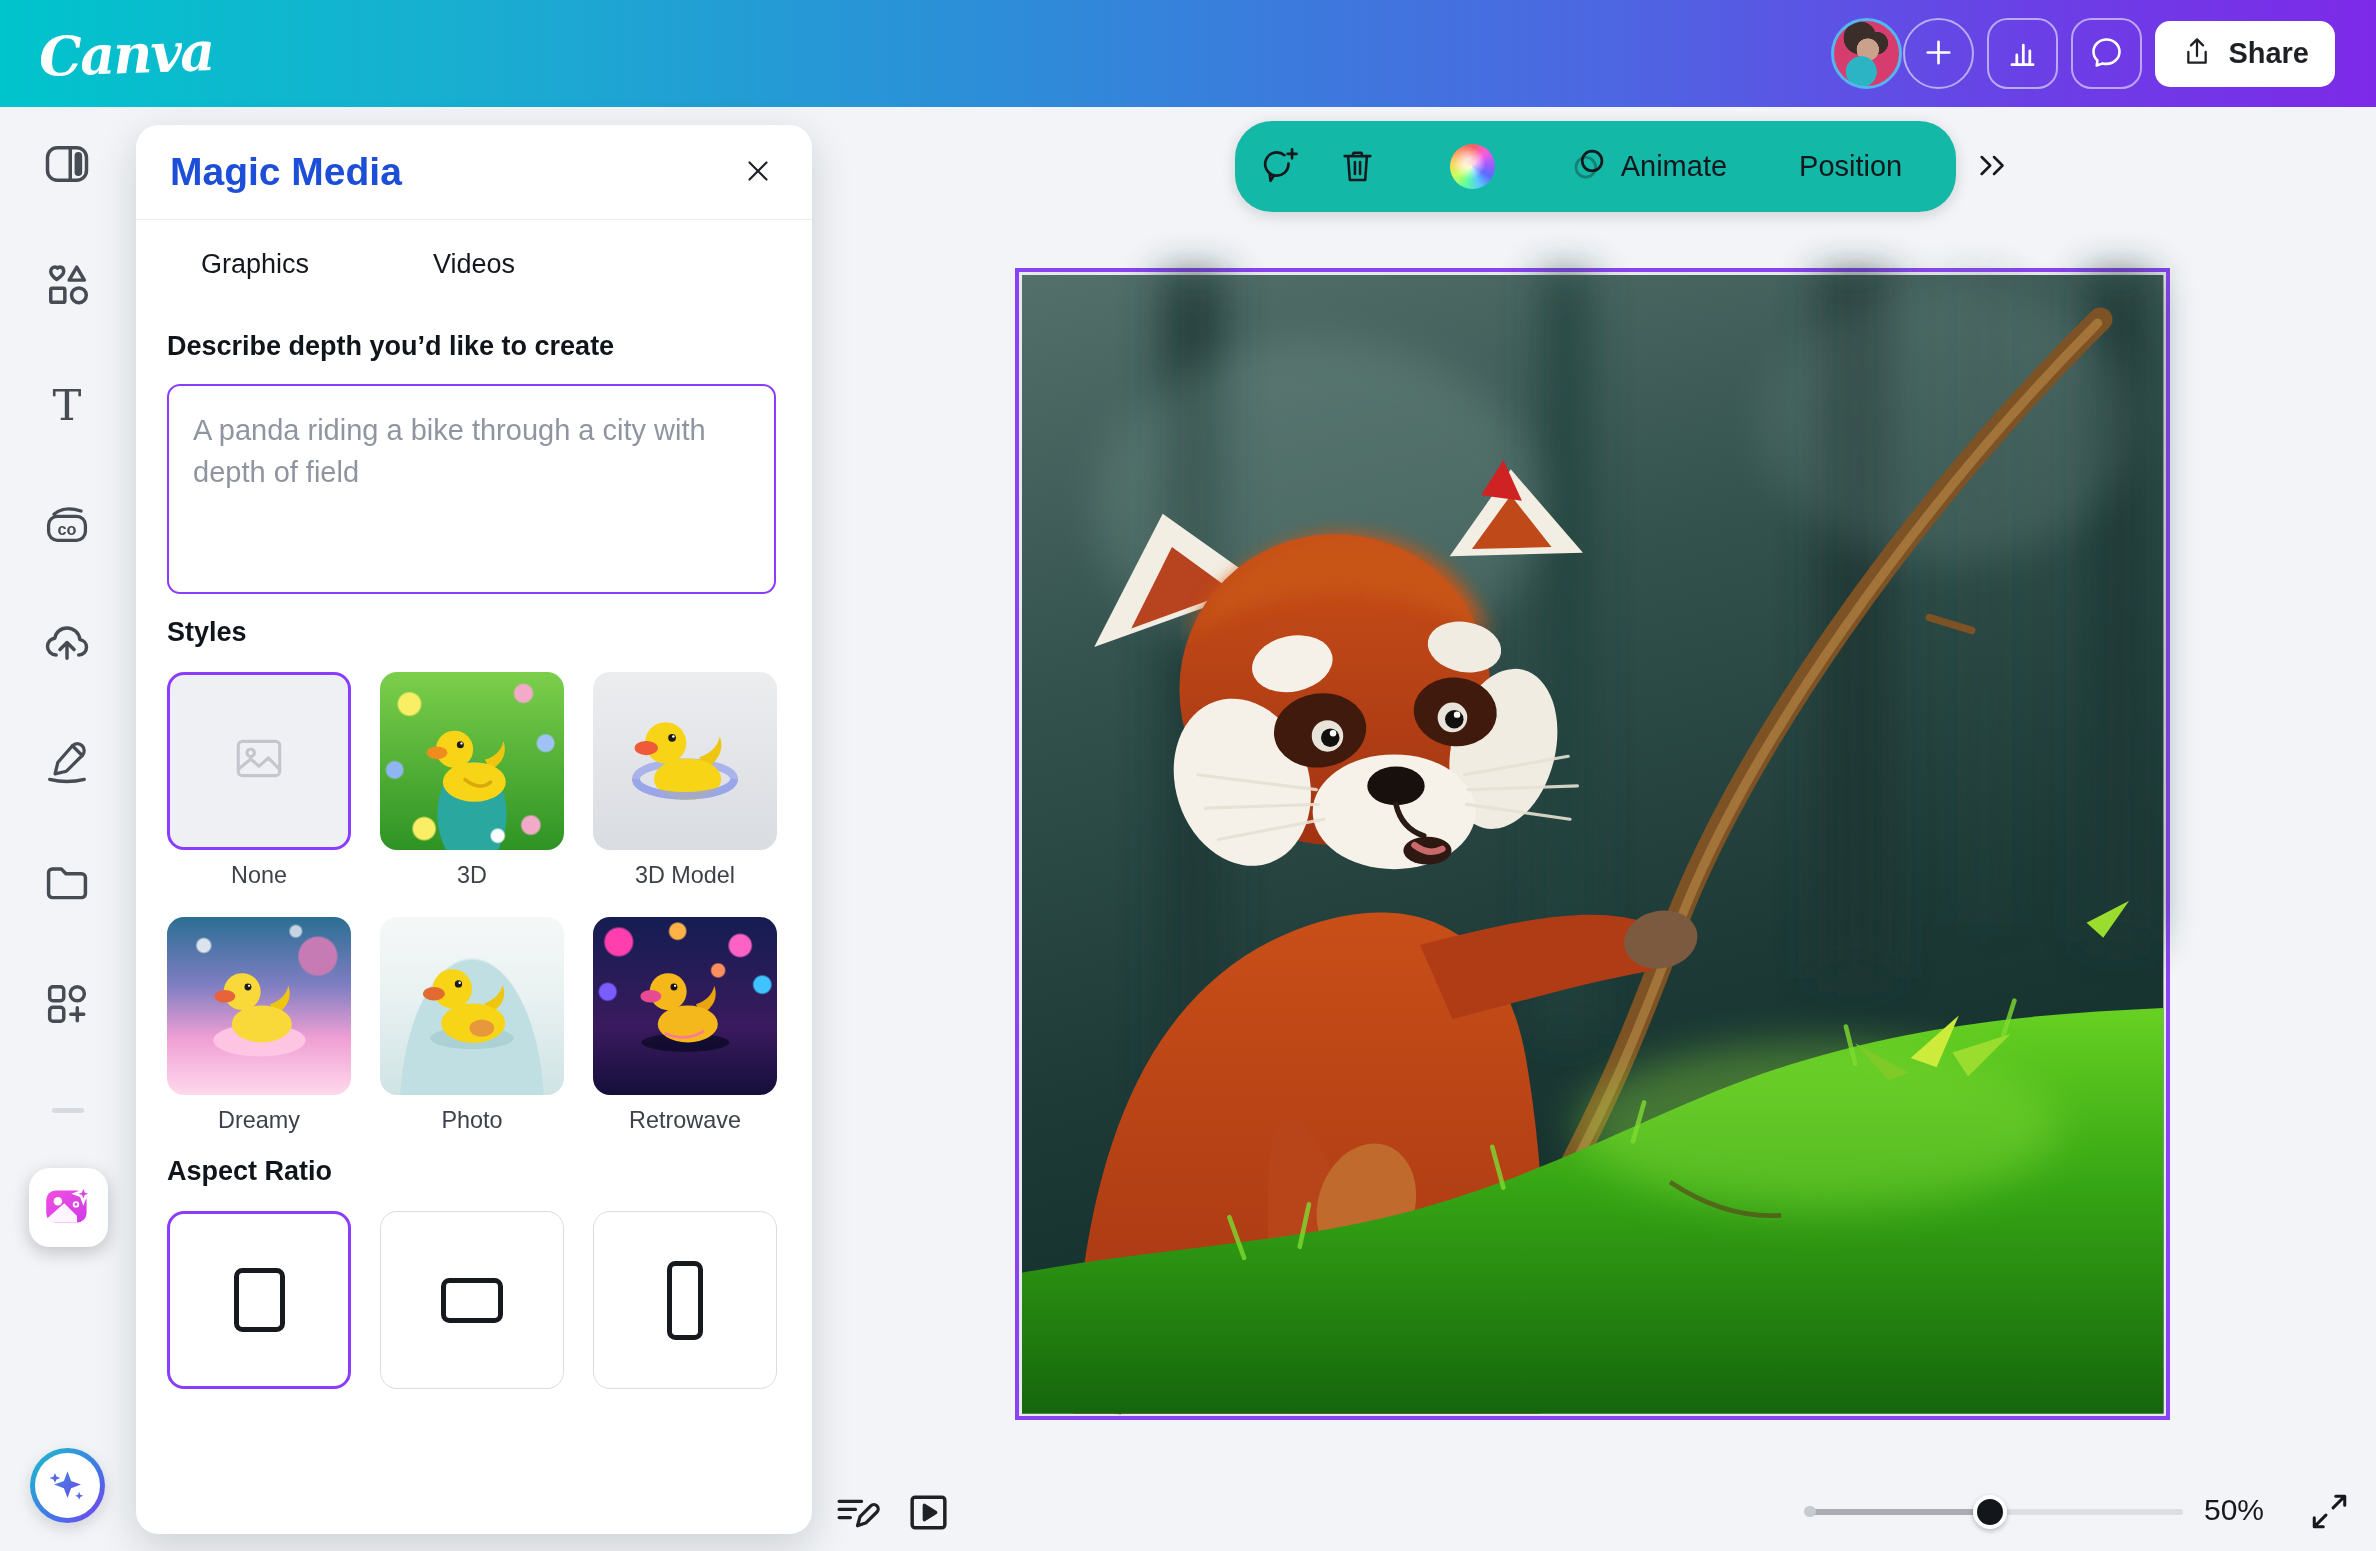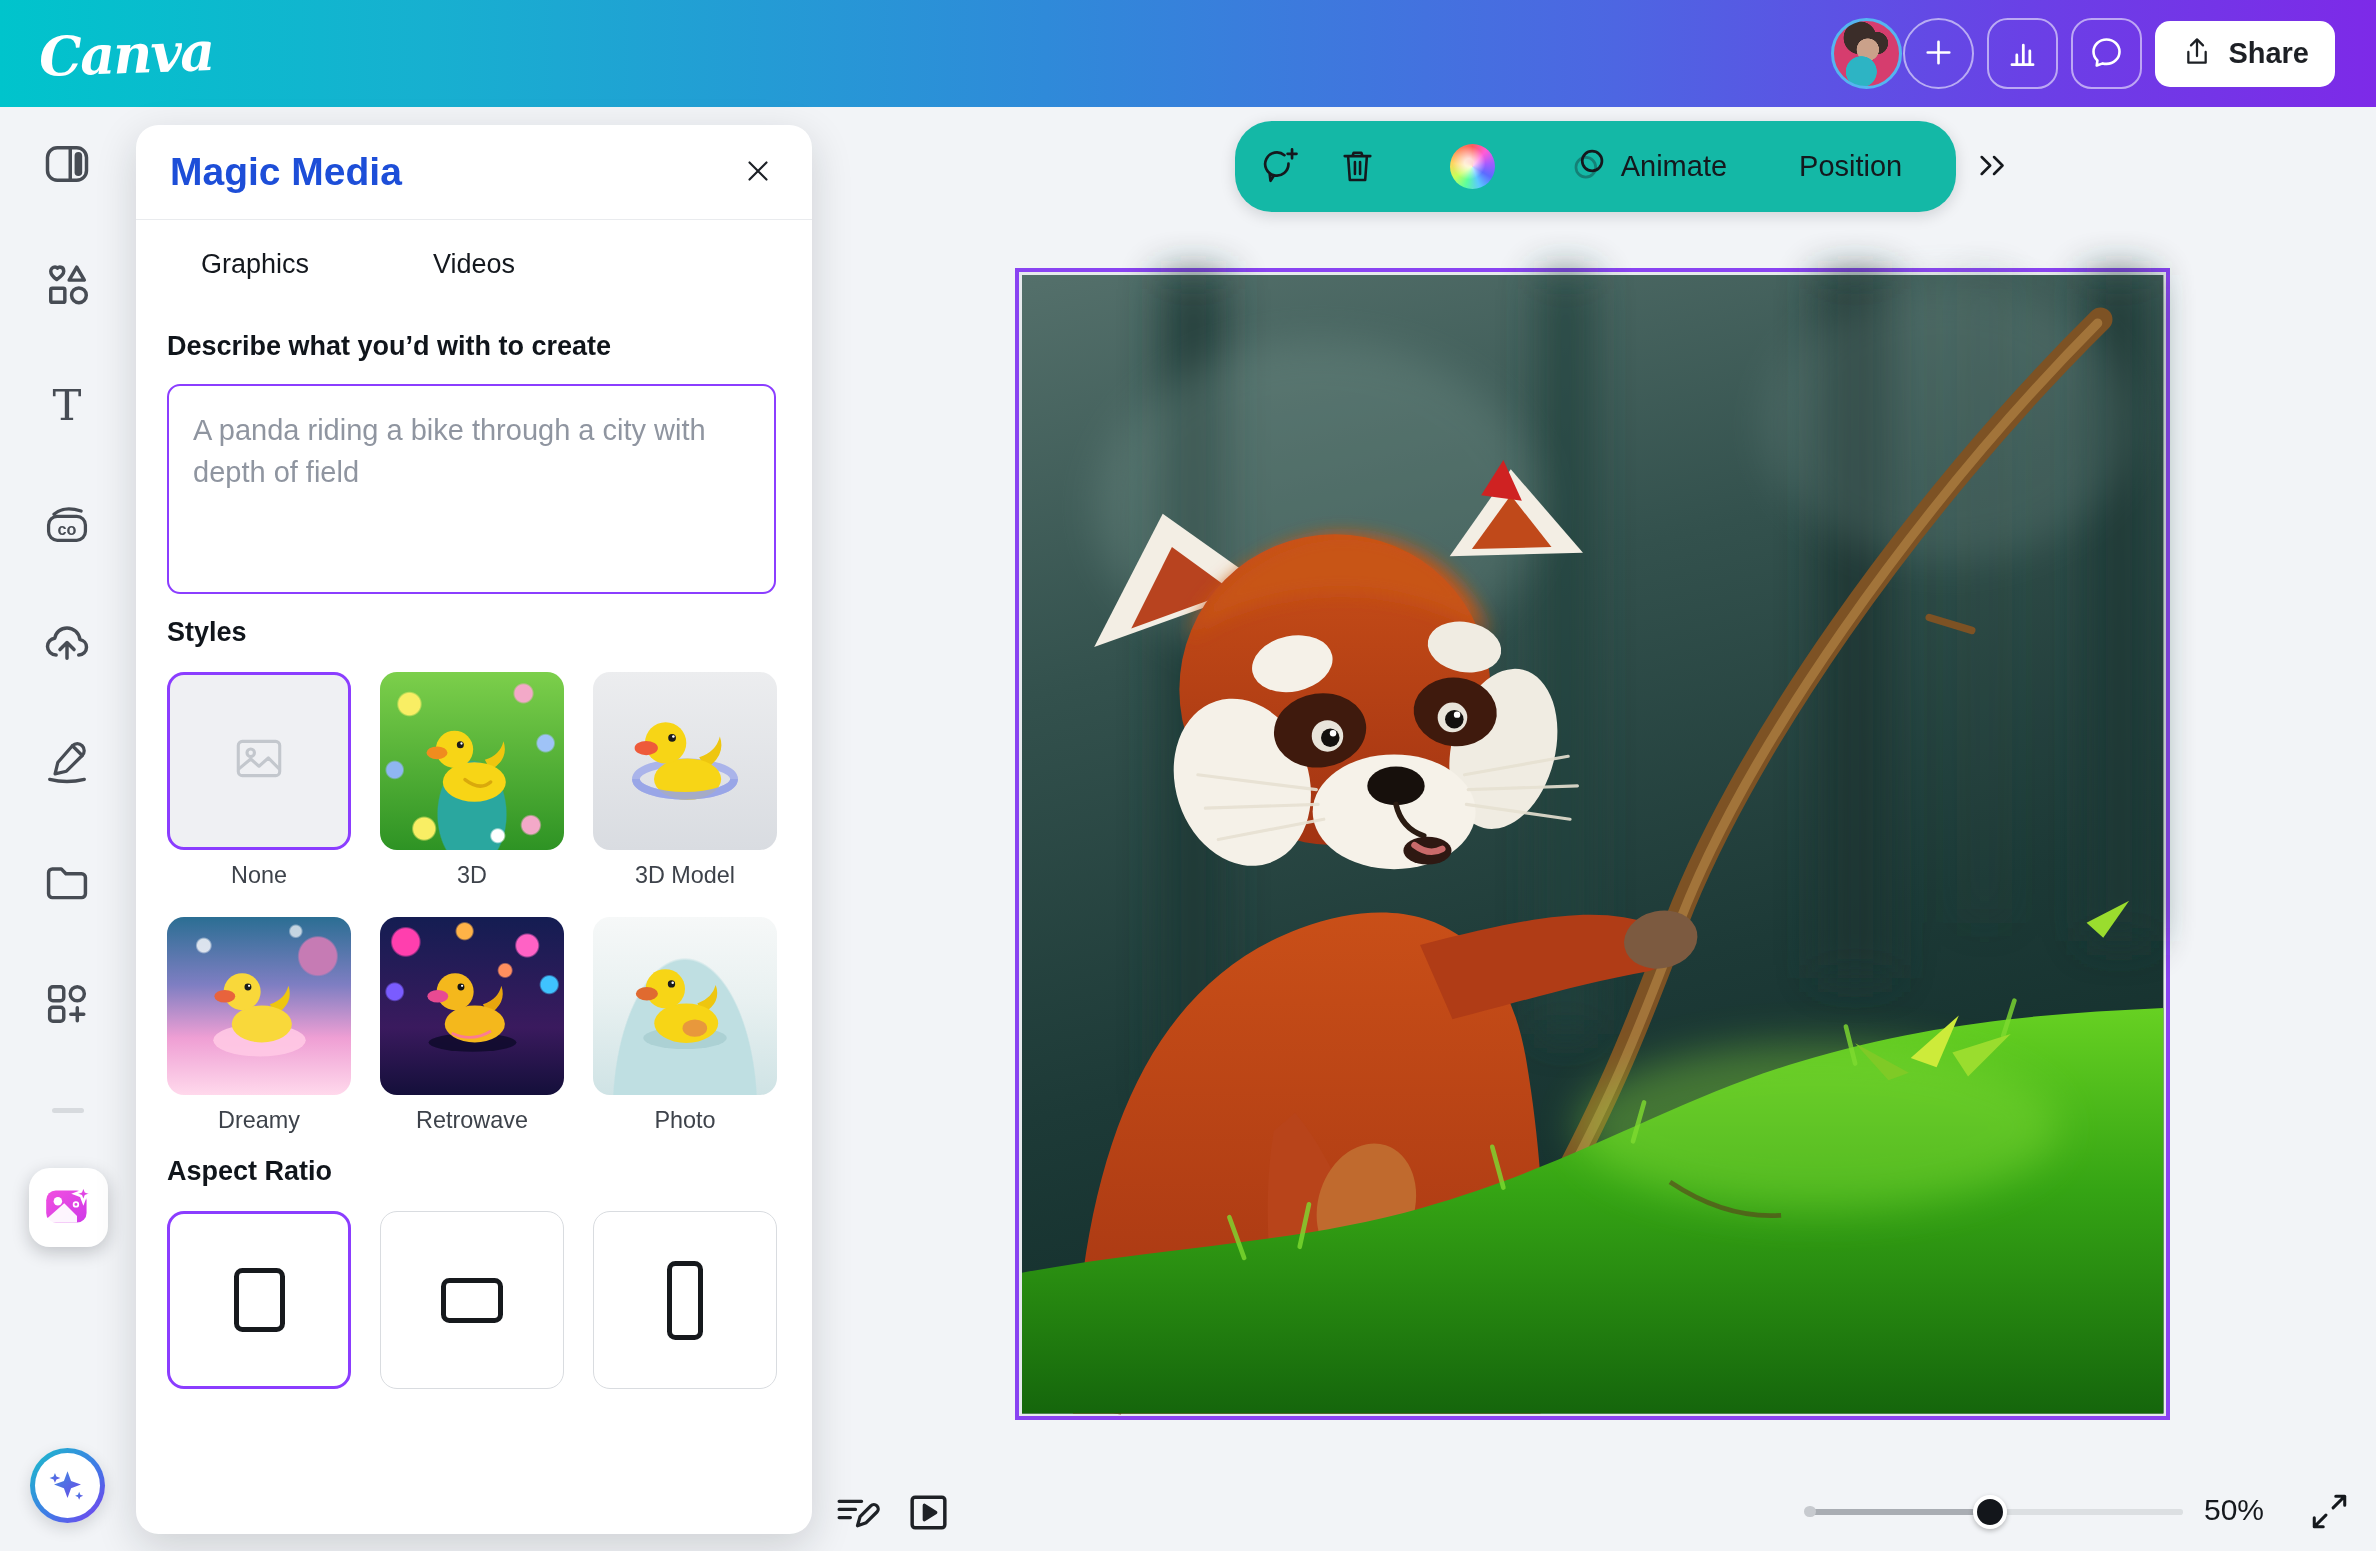--- a/index.html
+++ b/index.html
@@ -310,21 +310,21 @@
           </svg>
       </span>
     </div>
   </div>
 
   <div class="tabs">
     <div class="tab">Graphics</div>
     <div class="tab">Videos</div>
   </div>
 
-  <div class="section-heading">Describe what you’d with to create</div>
+  <div class="section-heading">Describe depth you’d like to create</div>
   <textarea class="prompt-box" placeholder="A panda riding a bike through a city with depth of field" style=""></textarea>
 
   <div class="section-heading">Styles</div>
   <div class="styles-grid">
 
     <div class="style-item">
       <div class="style-card selected">
         <span>
           <svg width="58" height="58" viewBox="0 0 56 56" fill="none" stroke="#c3c7cd" stroke-width="3" stroke-linejoin="round">
               <rect x="8" y="11" width="40" height="33" rx="4"></rect>
@@ -376,49 +376,49 @@
           <circle cx="33" cy="36" r="16" fill="#f9d83a"></circle>
           <ellipse cx="18" cy="40" rx="9" ry="5.5" fill="#e8633c"></ellipse>
           <circle cx="38" cy="32" r="3" fill="#1b1b1b"></circle>
             <circle cx="39" cy="31" r="1" fill="#fff"></circle>
         </svg>
       </div>
       <div class="style-label">Dreamy</div>
     </div>
 
     <div class="style-item">
+      <div class="style-card bg-photo">
+        <svg width="118" height="118" viewBox="0 0 96 96">
+          <ellipse cx="48" cy="74" rx="34" ry="9" fill="#a8cdd1" opacity=".8"></ellipse>
+          <path d="M63 54q15-9 10-23-3 11-15 15z" fill="#eec60f"></path>
+          <ellipse cx="49" cy="62" rx="26" ry="16" fill="#f7d516"></ellipse>
+          <circle cx="32" cy="34" r="16" fill="#f7d516"></circle>
+          <ellipse cx="17" cy="38" rx="9" ry="5.5" fill="#e06a30"></ellipse>
+          <circle cx="37" cy="30" r="3" fill="#1b1b1b"></circle>
+            <circle cx="38" cy="29" r="1" fill="#fff"></circle>
+          <ellipse cx="56" cy="66" rx="10" ry="7" fill="#e8983c"></ellipse>
+        </svg>
+      </div>
+      <div class="style-label">Photo</div>
+    </div>
+
+    <div class="style-item">
       <div class="style-card bg-retro">
         <svg width="111" height="111" viewBox="0 0 96 96">
           <ellipse cx="48" cy="80" rx="38" ry="8" fill="#0c0a28" opacity=".8"></ellipse>
           <path d="M62 56q16-10 11-25-3 12-16 16z" fill="#e8a50e"></path>
           <ellipse cx="50" cy="64" rx="26" ry="16" fill="#f4b81c"></ellipse>
           <circle cx="33" cy="36" r="16" fill="#f4b81c"></circle>
           <ellipse cx="18" cy="40" rx="9" ry="5.5" fill="#e84a92"></ellipse>
           <circle cx="38" cy="32" r="3" fill="#141414"></circle>
             <circle cx="39" cy="31" r="1" fill="#fff"></circle>
           <path d="M30 72q18 8 34-2" stroke="#ff62c5" stroke-width="2.5" fill="none" opacity=".7"></path>
         </svg>
       </div>
       <div class="style-label">Retrowave</div>
-    </div>
-
-    <div class="style-item">
-      <div class="style-card bg-photo">
-        <svg width="118" height="118" viewBox="0 0 96 96">
-          <ellipse cx="48" cy="74" rx="34" ry="9" fill="#a8cdd1" opacity=".8"></ellipse>
-          <path d="M63 54q15-9 10-23-3 11-15 15z" fill="#eec60f"></path>
-          <ellipse cx="49" cy="62" rx="26" ry="16" fill="#f7d516"></ellipse>
-          <circle cx="32" cy="34" r="16" fill="#f7d516"></circle>
-          <ellipse cx="17" cy="38" rx="9" ry="5.5" fill="#e06a30"></ellipse>
-          <circle cx="37" cy="30" r="3" fill="#1b1b1b"></circle>
-            <circle cx="38" cy="29" r="1" fill="#fff"></circle>
-          <ellipse cx="56" cy="66" rx="10" ry="7" fill="#e8983c"></ellipse>
-        </svg>
-      </div>
-      <div class="style-label">Photo</div>
     </div>
   </div>
 
   <div class="section-heading">Aspect Ratio</div>
   <div class="aspect-grid">
     <div class="aspect-card selected">
       <div class="ar-glyph ar-square"></div>
     </div>
     <div class="aspect-card">
       <div class="ar-glyph ar-landscape"></div>

